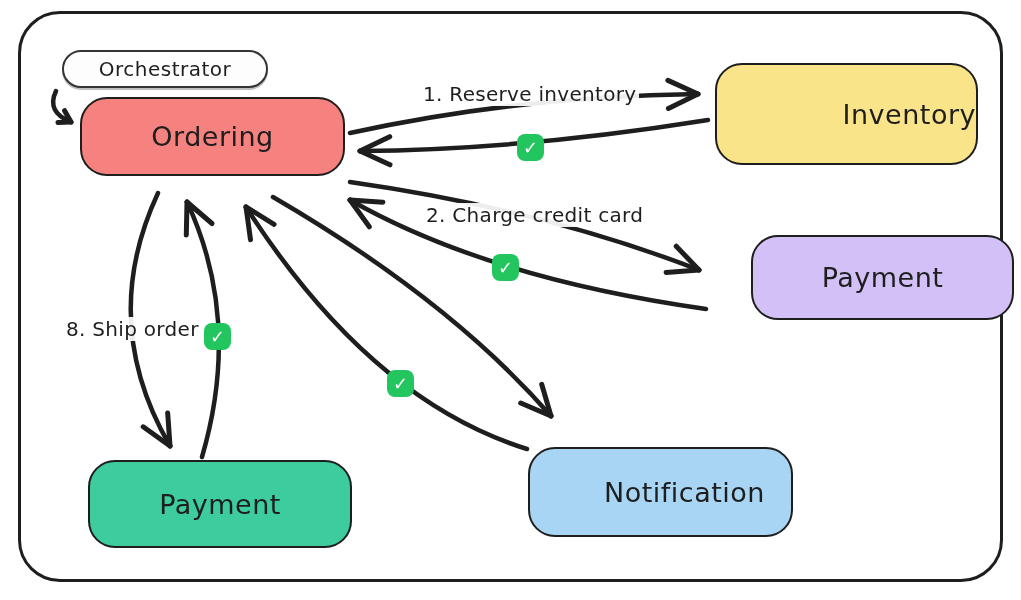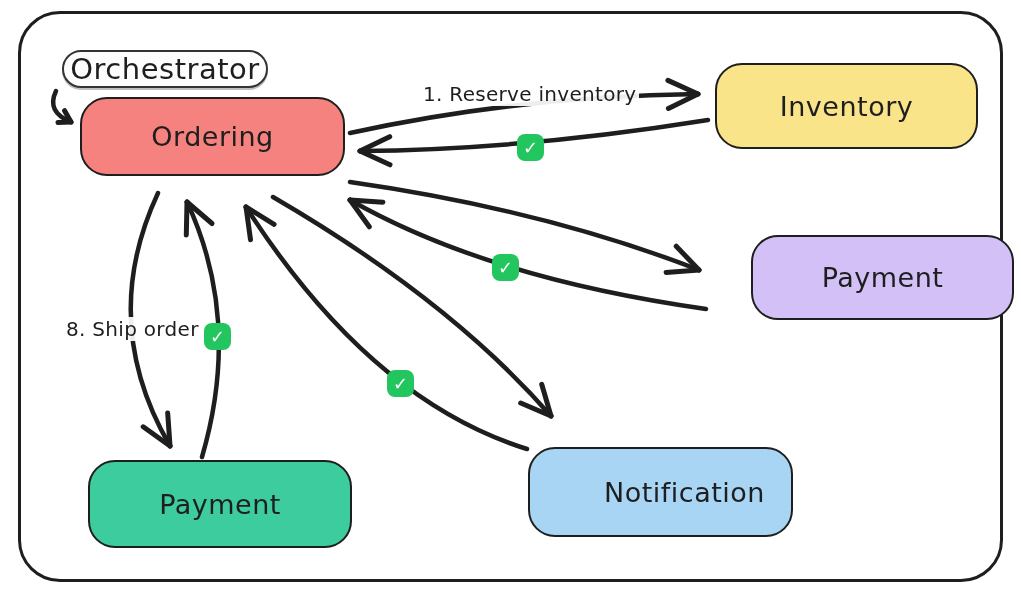--- a/index.html
+++ b/index.html
@@ -33,36 +33,36 @@
     box-sizing: border-box;
     border: 2.5px solid #1e1e1e;
     border-radius: 27px;
     display: flex;
     align-items: center;
     justify-content: center;
     font-size: 27px;
     letter-spacing: 0.5px;
   }
   .node-ordering     { left: 80px;  top: 97px;  width: 265px; height: 79px; }
-  .node-inventory    { left: 715px; top: 63px;  width: 263px; height: 86px; }
+  .node-inventory    { left: 715px; top: 63px;  width: 263px; height: 102px; justify-content: flex-end; }
   .node-payment      { left: 712px; top: 235px; width: 263px; height: 85px; margin-left: 39px; }
   .node-notification { left: 528px; top: 447px; width: 265px; height: 90px; }
   .node-shipping     { left: 88px;  top: 460px; width: 264px; height: 88px; }
   .annotation {
     position: absolute;
     left: 62px; top: 50px;
     width: 206px; height: 38px;
     box-sizing: border-box;
     border: 2px solid #343434;
     border-radius: 19px;
     background: #fdfdfd;
     display: flex;
     align-items: center;
     justify-content: center;
-    font-size: 29px;
+    font-size: 20px;
     letter-spacing: 0.5px;
     box-shadow: 0 2px 0 rgba(0,0,0,0.25);
   }
   .edge-label {
     position: absolute;
     font-size: 20px;
     white-space: nowrap;
     background: rgba(255,255,255,0.92);
     padding: 0 3px;
     letter-spacing: 0.3px;
@@ -143,20 +143,21 @@
 
   <div class="node node-notification" style="background: rgb(168, 213, 244); padding-left: 48px;">
     <span>Notification</span>
   </div>
 
   <div class="node node-shipping" style="background: rgb(61, 204, 157);">
     <span>Payment</span>
   </div>
 
   <div class="edge-label el-1">1. Reserve inventory</div>
+  <div class="edge-label el-2">2. Charge credit card</div>
   <div class="edge-label el-4">8. Ship order</div>
 
   <div class="check-badge cb-1" style="background: rgb(34, 197, 94);">
     <span>✓</span>
   </div>
   <div class="check-badge cb-2" style="background: rgb(34, 197, 94);">
     <span>✓</span>
   </div>
   <div class="check-badge cb-3" style="background: rgb(34, 197, 94);">
     <span>✓</span>

